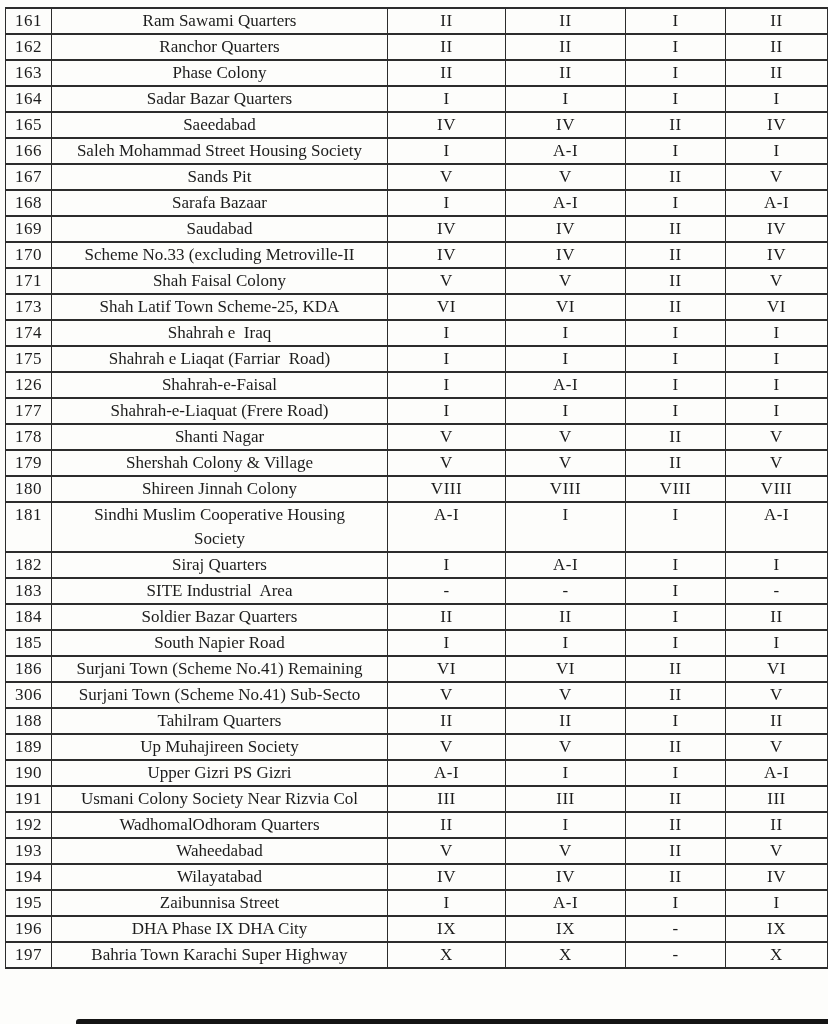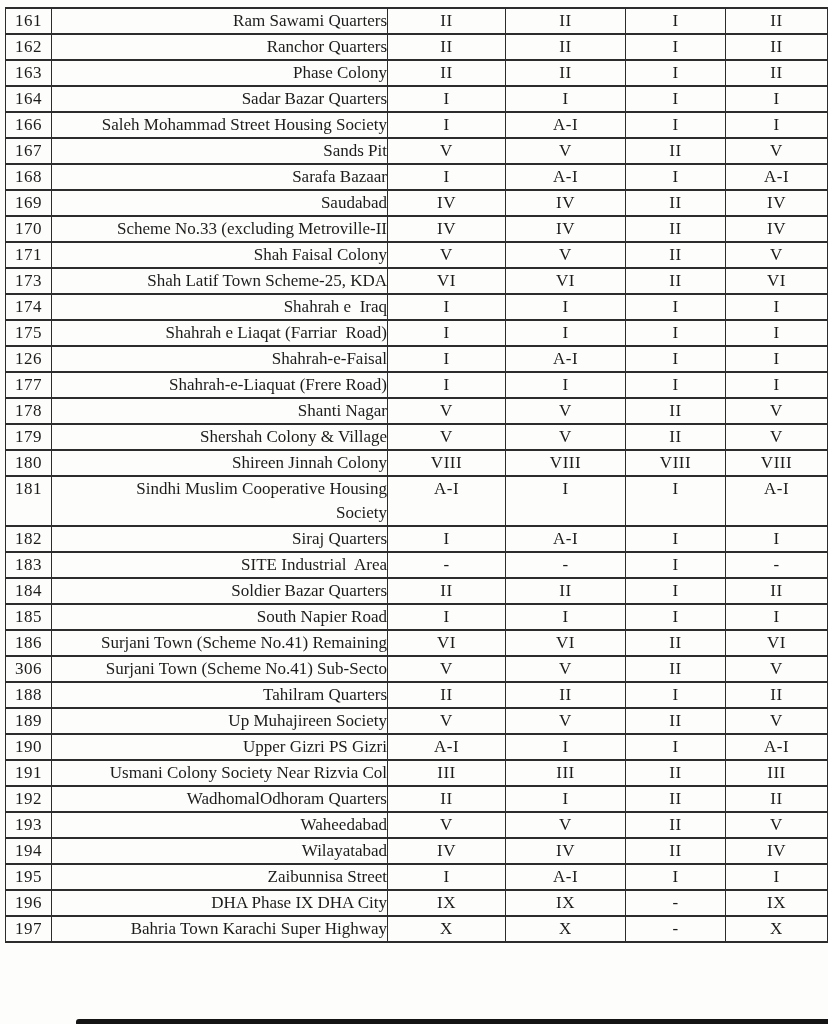--- a/index.html
+++ b/index.html
@@ -37,21 +37,21 @@
     overflow: hidden;
   }
   table.scan-table tr {
     height: 18px;
   }
   td.c-num {
     text-align: center;
     letter-spacing: 0.5px;
   }
   td.c-name {
-    text-align: right;
+    text-align: center;
     padding-left: 9px;
     padding-right: 4px;
     white-space: pre-wrap;
   }
   td.c-val {
     text-align: center;
     letter-spacing: 0.5px;
   }
   .bottom-bar {
     position: absolute;
@@ -104,20 +104,28 @@
         </tr>
         <tr>
           <td class="c-num">164</td>
           <td class="c-name">Sadar Bazar Quarters</td>
           <td class="c-val">I</td>
           <td class="c-val">I</td>
           <td class="c-val">I</td>
           <td class="c-val">I</td>
         </tr>
         <tr>
+          <td class="c-num">165</td>
+          <td class="c-name">Saeedabad</td>
+          <td class="c-val">IV</td>
+          <td class="c-val">IV</td>
+          <td class="c-val">II</td>
+          <td class="c-val">IV</td>
+        </tr>
+        <tr>
           <td class="c-num">166</td>
           <td class="c-name">Saleh Mohammad Street Housing Society</td>
           <td class="c-val">I</td>
           <td class="c-val">A-I</td>
           <td class="c-val">I</td>
           <td class="c-val">I</td>
         </tr>
         <tr>
           <td class="c-num">167</td>
           <td class="c-name">Sands Pit</td>

